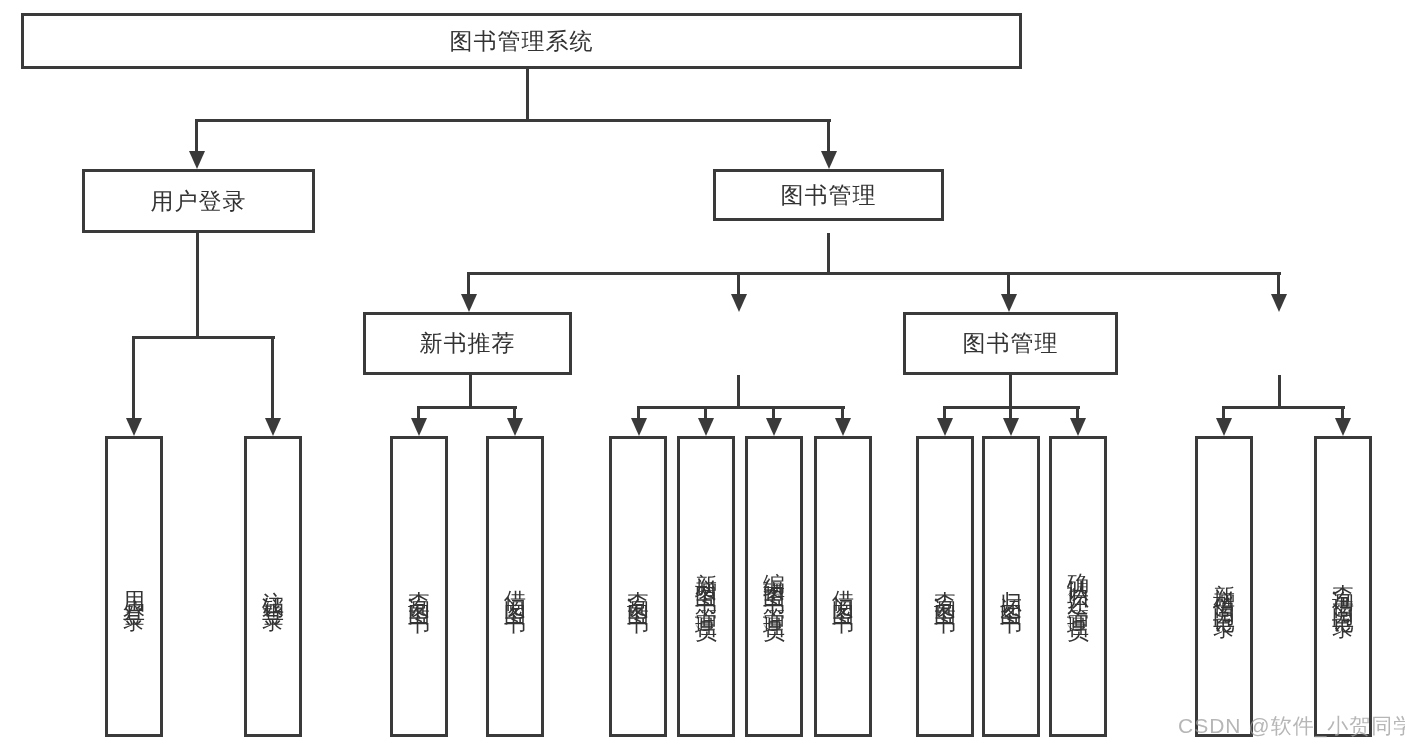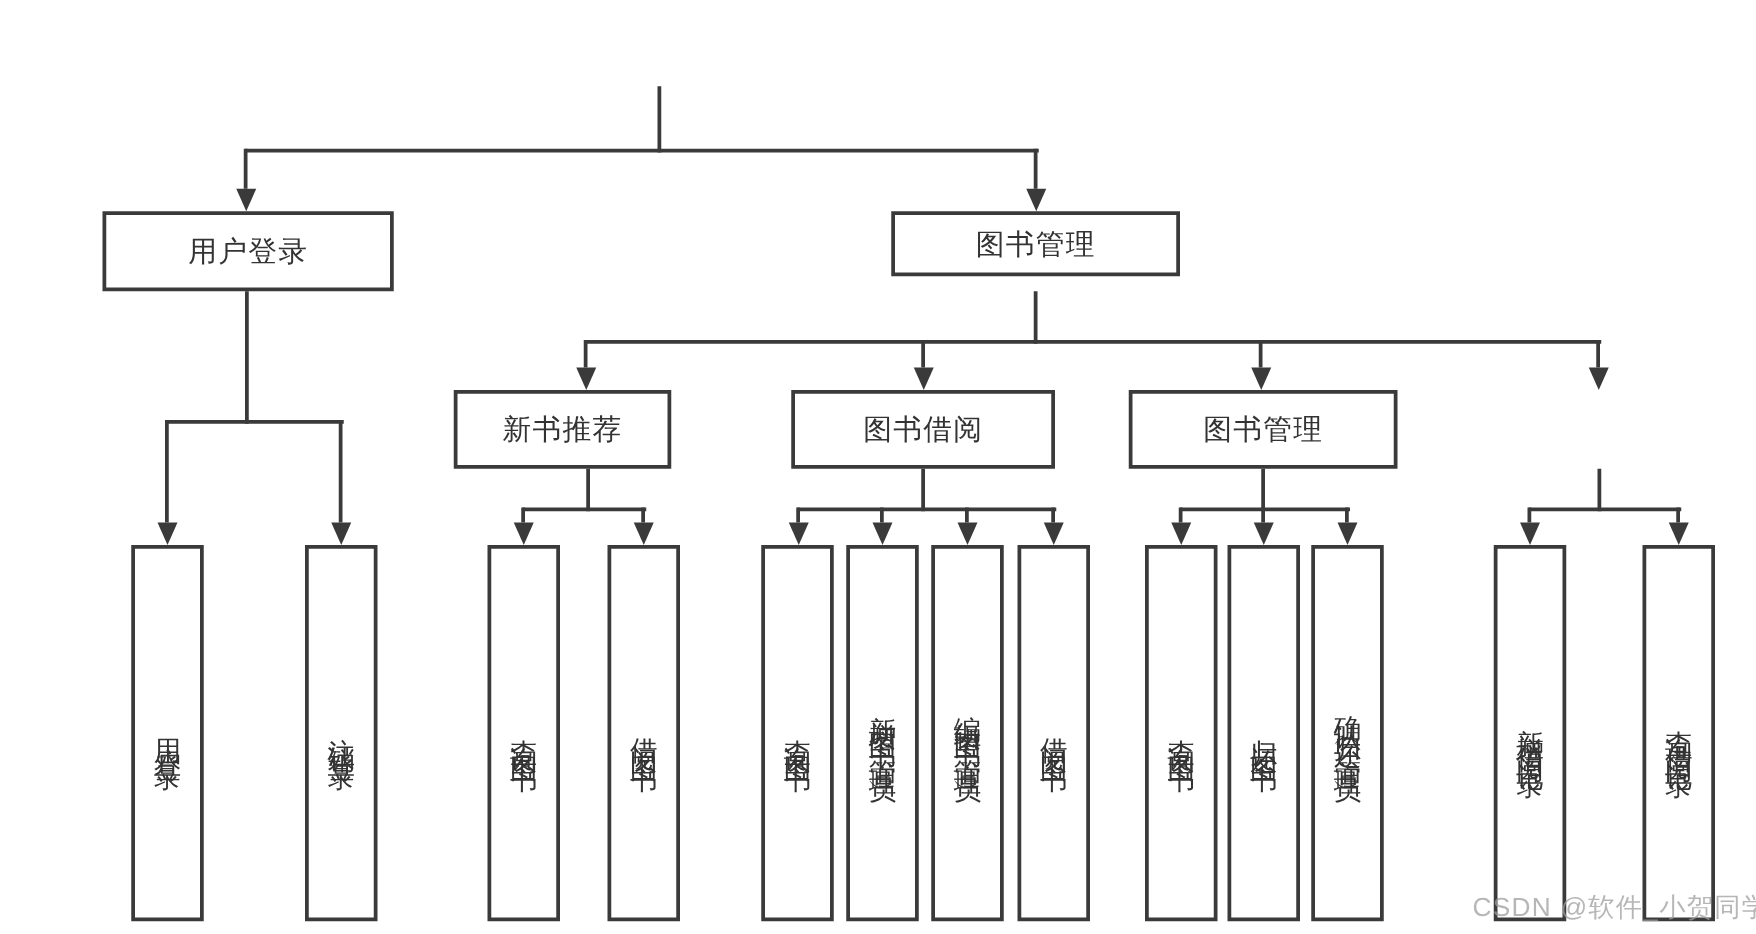--- a/index.html
+++ b/index.html
@@ -54,20 +54,23 @@
     white-space: nowrap;
     z-index: 5;
     letter-spacing: 1px;
   }
 </style>
 </head>
 <body>
 
 <div class="canvas">
 
+  <div class="node hbox" style="left:21px; top:13px; width:1001px; height:56px;">
+    <span>图书管理系统</span>
+  </div>
 
   <div class="vline" style="left:526px; top:69px;  height:53px;"></div>
   <div class="hline" style="left:196px; top:119px; width:635px;"></div>
   <div class="vline" style="left:195px; top:119px; height:32px;"></div>
   <div class="vline" style="left:827px; top:119px; height:32px;"></div>
   <div class="arrow" style="left:189px; top:151px;"></div>
   <div class="arrow" style="left:821px; top:151px;"></div>
 
   <div class="node hbox" style="left:82px; top:169px; width:233px; height:64px;">
     <span>用户登录</span>
@@ -87,25 +90,22 @@
   <div class="hline" style="left:468px; top:272px; width:813px;"></div>
   <div class="vline" style="left:467px;  top:272px; height:22px;"></div>
   <div class="vline" style="left:737px;  top:272px; height:22px;"></div>
   <div class="vline" style="left:1007px; top:272px; height:22px;"></div>
   <div class="vline" style="left:1277px; top:272px; height:22px;"></div>
   <div class="arrow" style="left:461px;  top:294px;"></div>
   <div class="arrow" style="left:731px;  top:294px;"></div>
   <div class="arrow" style="left:1001px; top:294px;"></div>
   <div class="arrow" style="left:1271px; top:294px;"></div>
 
-  <div class="node hbox" style="left:363px; top:312px; width:174px; height:63px;">
+  <div class="node hbox" style="left:363px; top:312px; width:209px; height:63px;">
     <span>新书推荐</span>
-  </div>
-  <div class="node hbox" style="left:633px; top:312px; width:211px; height:63px;">
-    <span>图书借阅</span>
   </div>
   <div class="node hbox" style="left:903px; top:312px; width:215px; height:63px;">
     <span>图书管理</span>
   </div>
 
   <div class="vline" style="left:469px; top:375px; height:34px;"></div>
   <div class="hline" style="left:418px; top:406px; width:99px;"></div>
   <div class="vline" style="left:417px; top:406px; height:12px;"></div>
   <div class="vline" style="left:513px; top:406px; height:12px;"></div>
   <div class="arrow" style="left:411px; top:418px;"></div>

